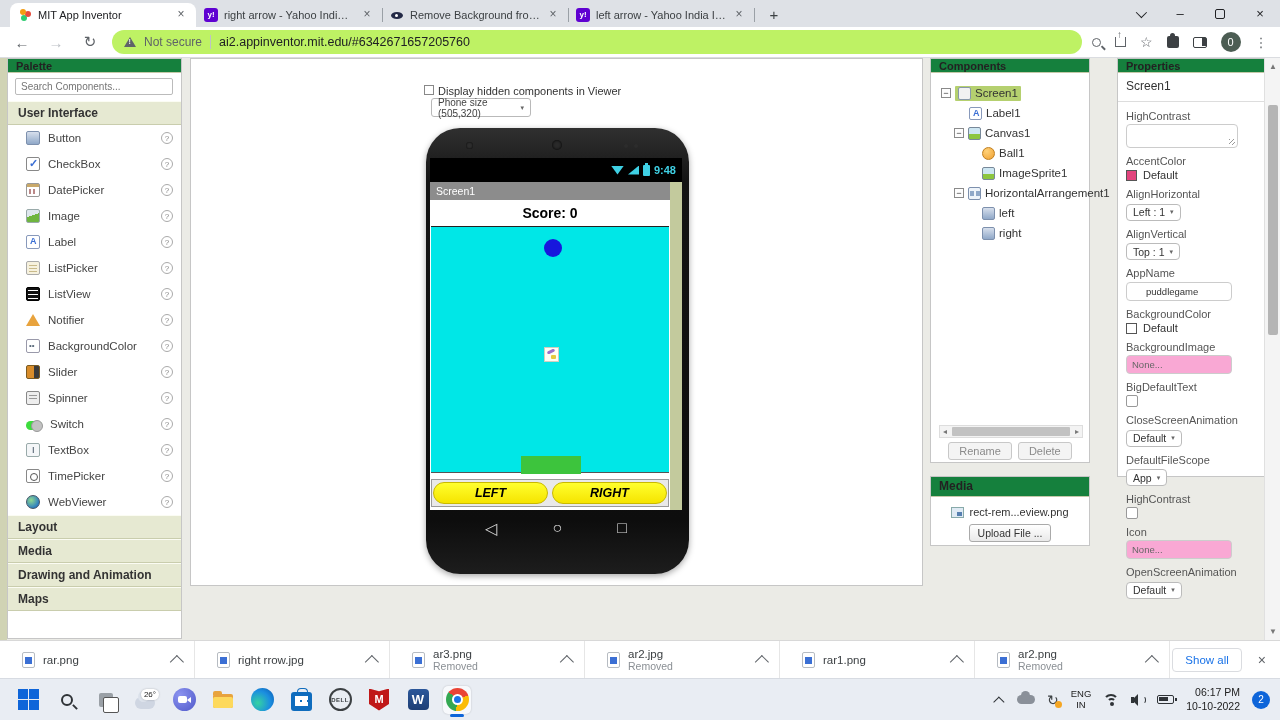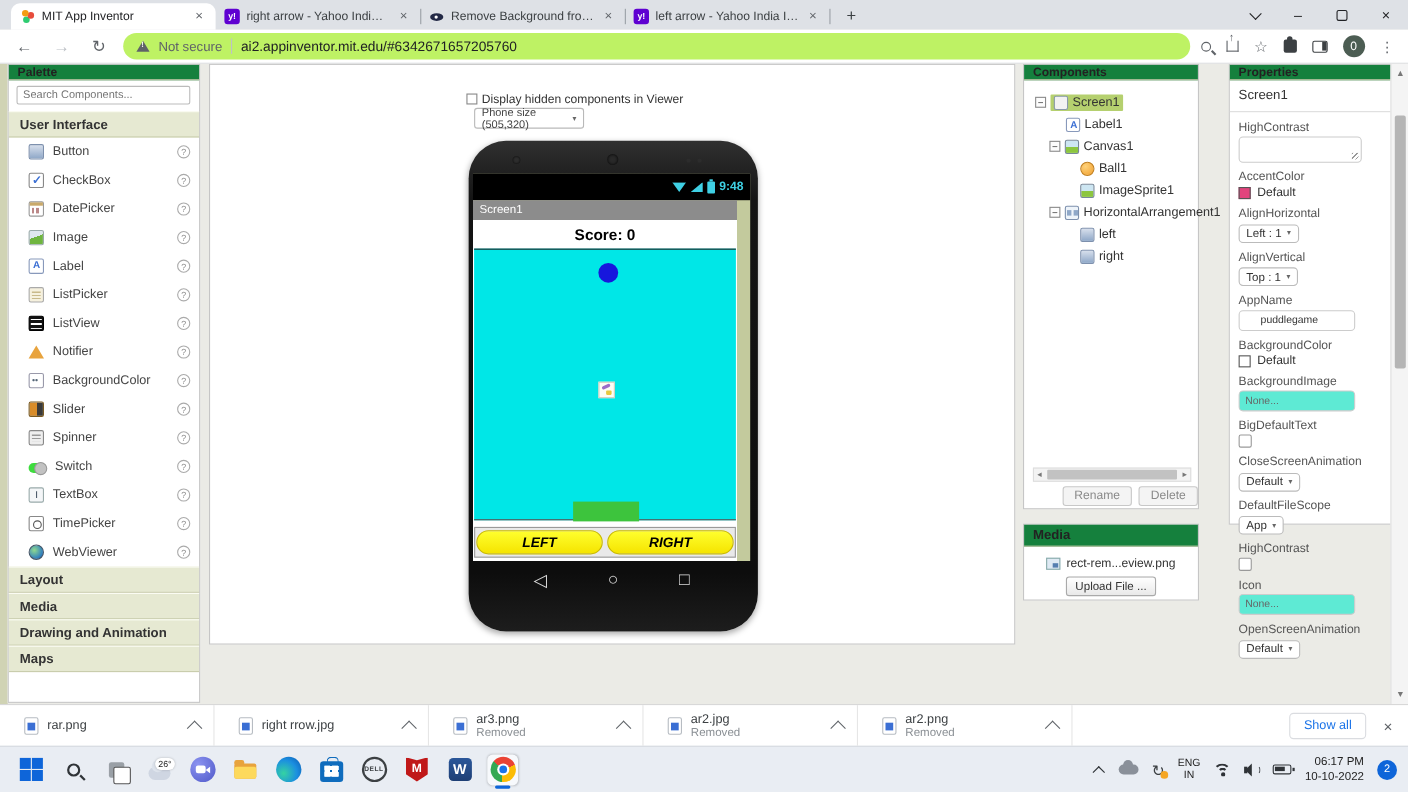--- a/index.html
+++ b/index.html
@@ -123,21 +123,21 @@
   .ti { width:13px; height:13px; border-radius:2px; position:relative; flex:none; }
   .ti-screen { background:#f2f2f2; border:1px solid #8899aa; }
   .ti-canvas, .ti-imagesprite { background:linear-gradient(180deg,#cde6f2 55%,#8cc63f 55%); border:1px solid #789; }
   .ti-ball { background:radial-gradient(circle at 35% 30%,#ffd27a,#f0a030); border-radius:50%; border:1px solid #c07f1f; }
   .ti-harrangement { background:#eef4fa; border:1px solid #7d90ad; }
   .ti-harrangement::after { content:""; position:absolute; left:1px; top:3px; width:4px; height:5px; background:#8fa8c8; box-shadow:6px 0 0 #8fa8c8; }
   .sel-hl { background:#b5d06f; padding:1px 3px; display:flex; align-items:center; gap:4px; border-radius:1px; }
   .h-sb { position:absolute; left:8px; top:366px; width:144px; height:13px; background:#f3f3f3; border:1px solid #ddd; display:flex; align-items:center; }
   .h-sb .arr { font-size:8px; color:#777; width:10px; text-align:center; cursor:pointer; }
   .h-sb .thumb { height:9px; background:#c2c2c2; border-radius:1px; flex:1; margin:0 2px; cursor:grab; }
-  .comp-btns { position:absolute; left:0; top:383px; width:158px; display:flex; justify-content:flex-end; gap:6px; }
+  .comp-btns { position:absolute; left:0; top:383px; width:158px; display:flex; justify-content:center; gap:6px; }
   .gray-btn { background:#f4f4f4; border:1px solid #c8c8c8; border-radius:3px; color:#8a8a8a; font-size:11px; padding:2px 10px; cursor:pointer; }
 
   
   .media-file { display:flex; align-items:center; justify-content:center; gap:5px; margin-top:9px; font-size:11px; color:#333; cursor:pointer; }
   .mf-ic { width:13px; height:11px; background:#dfeaf4; border:1px solid #8aa; position:relative; }
   .mf-ic::after { content:""; position:absolute; right:1px; bottom:1px; width:5px; height:4px; background:#567fb0; }
   .upload-btn { display:block; margin:6px auto 0 auto; background:linear-gradient(#fff,#e9e9e9); border:1px solid #aaa; border-radius:3px; font-size:10.5px; color:#333; padding:2px 8px; cursor:pointer; font-family:"Liberation Sans",sans-serif; }
 
   
   .prop-comp { border-bottom:1px solid #ddd; font-size:12px; color:#333; padding:6px 8px 8px 8px; }
@@ -145,21 +145,21 @@
   .prop-field { margin-bottom:0; }
   .prop-label { font-size:11px; color:#555; margin-bottom:2px; }
   .prop-ctl { margin-bottom:7px; }
   .p-textarea { width:112px; height:24px; border:1px solid #ccc; border-radius:4px; background:#fff; position:relative; }
   .p-textarea::after { content:""; position:absolute; right:2px; bottom:2px; width:6px; height:6px; background:repeating-linear-gradient(135deg,#999 0 1px,transparent 1px 3px); }
   .p-colorrow { display:flex; align-items:center; gap:6px; font-size:11px; color:#333; height:12px; cursor:pointer; }
   .p-swatch { width:11px; height:11px; border:1px solid #555; flex:none; }
   .p-select { display:inline-flex; align-items:center; gap:5px; border:1px solid #bbb; border-radius:4px; background:#fff; font-size:10.5px; color:#333; padding:2px 6px; height:17px; cursor:pointer; }
   .p-caret { font-size:7px; color:#666; }
   .p-input { width:106px; height:19px; border:1px solid #ccc; border-radius:4px; font-size:9.5px; color:#333; padding:0 19px; font-family:"Liberation Sans",sans-serif; }
-  .p-filebox { width:106px; height:19px; border:1px solid #ccc; border-radius:4px; font-size:9.5px; color:#666; padding:0 5px; display:flex; align-items:center; cursor:pointer; background:#5eead4; }
+  .p-filebox { width:106px; height:19px; border:1px solid #ccc; border-radius:4px; font-size:9.5px; color:#666; padding:0 5px; display:flex; align-items:center; cursor:pointer; background:#f9a8d4; }
   .p-check { width:12px; height:12px; border:1px solid #999; border-radius:2px; background:#fff; cursor:pointer; }
 
   
   .pg-sb { position:absolute; left:1264px; top:0; width:16px; height:582px; background:#f4f4f4; border-left:1px solid #e0e0e0; }
   .pg-sb .sb-arr { position:absolute; left:0; width:16px; text-align:center; font-size:8px; color:#777; cursor:pointer; }
   .pg-sb .sb-thumb { position:absolute; left:3px; top:47px; width:10px; height:230px; background:#b5b5b5; border-radius:2px; cursor:grab; }
 
   
   .dlbar { position:absolute; left:0; top:640px; width:1280px; height:38px; background:#fff; border-top:1px solid #d8d8d8; display:flex; align-items:stretch; }
   .dl-item { width:195px; border-right:1px solid #e6e6e6; display:flex; align-items:center; gap:8px; padding:0 10px 0 22px; cursor:pointer; }
@@ -636,20 +636,27 @@
           <span class="dl-file"></span>
           <div class="dl-texts">
             <div class="dl-name">ar2.jpg</div>
             <div class="dl-status">Removed</div>
           </div>
           <span class="dl-chev"></span>
         </div>
         <div class="dl-item">
           <span class="dl-file"></span>
           <div class="dl-texts">
+            <div class="dl-name">rar1.png</div>
+          </div>
+          <span class="dl-chev"></span>
+        </div>
+        <div class="dl-item">
+          <span class="dl-file"></span>
+          <div class="dl-texts">
             <div class="dl-name">ar2.png</div>
             <div class="dl-status">Removed</div>
           </div>
           <span class="dl-chev"></span>
         </div>
       </div>
     <div class="dl-right">
       <button class="showall-btn">Show all</button>
       <span class="dl-close">×</span>
     </div>

